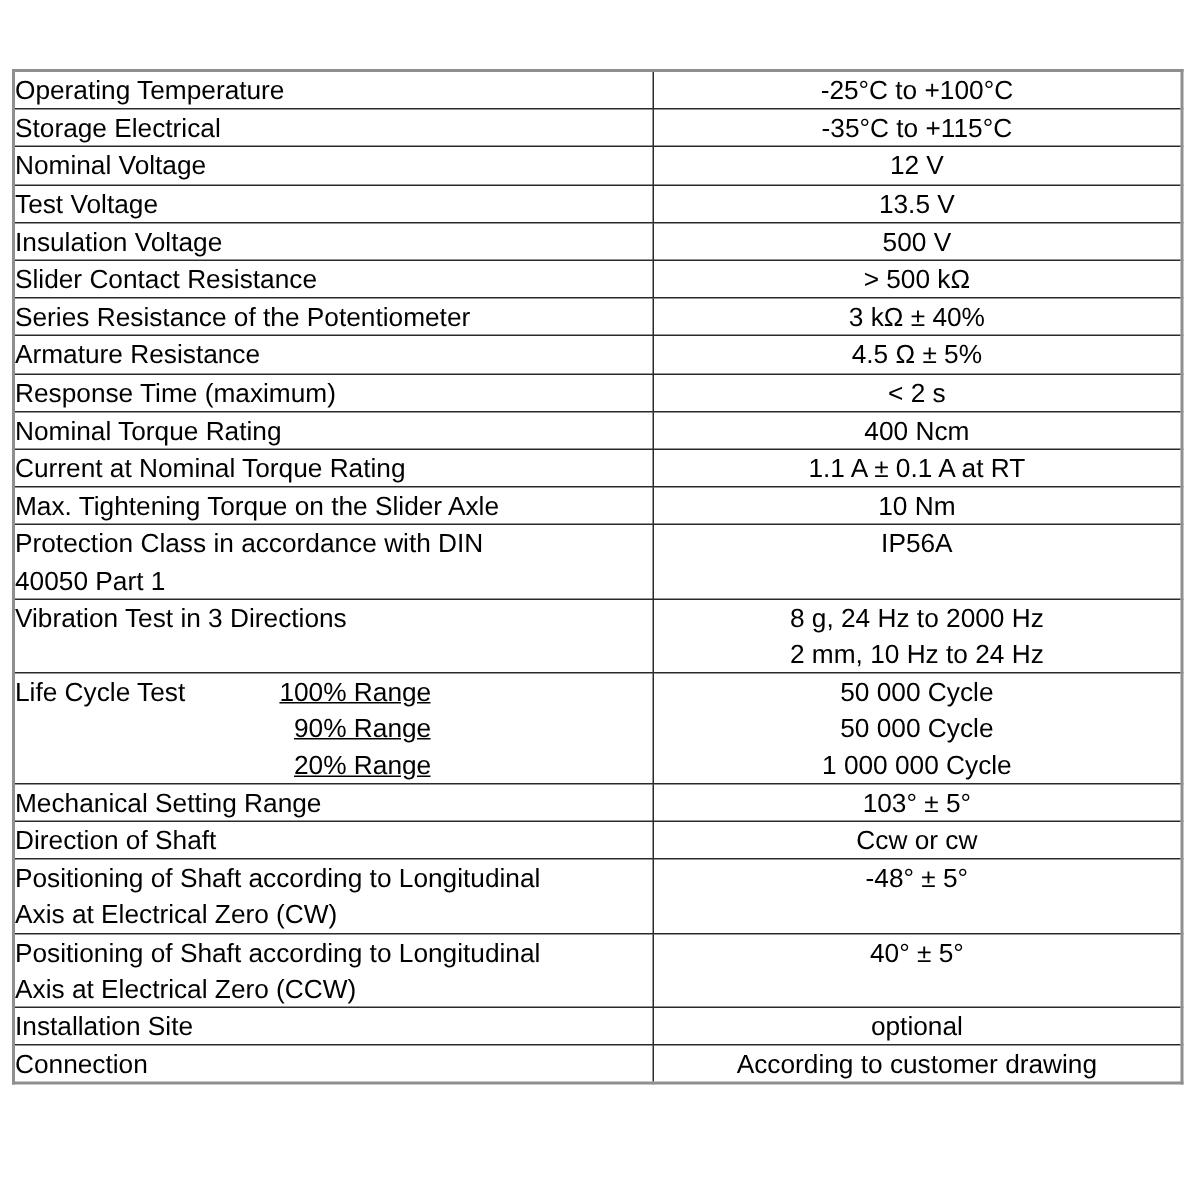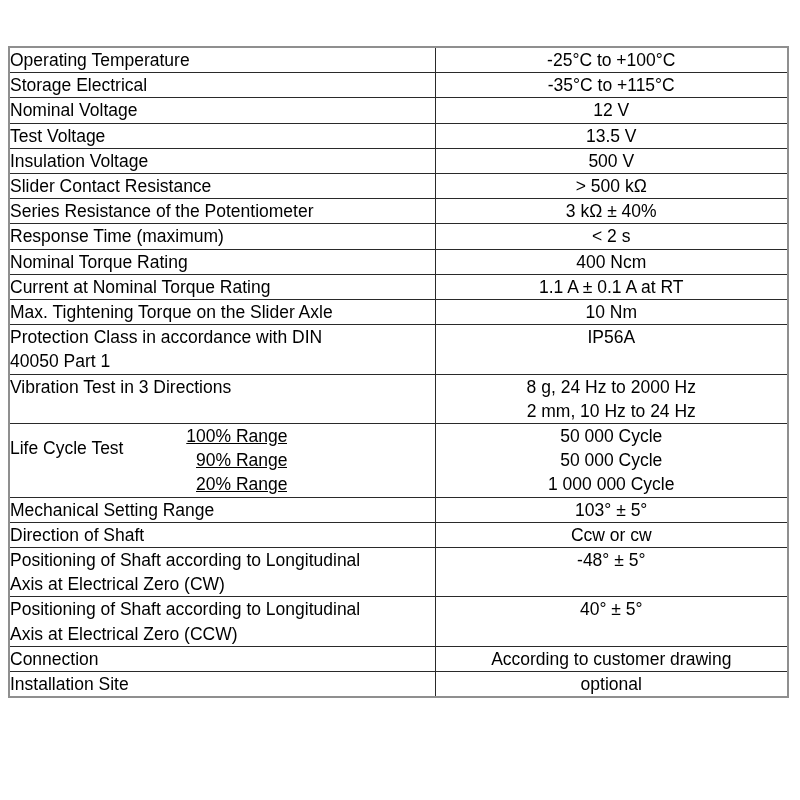--- a/index.html
+++ b/index.html
@@ -35,21 +35,21 @@
   td.c-label {
     padding-left: 6px;
     padding-right: 4px;
     text-align: left;
   }
   td.c-label div { white-space: nowrap; overflow: hidden; }
   td.c-value {
     text-align: center;
   }
   .lc-wrap { display: flex; }
-  .lc-label { white-space: nowrap; margin-top: 12px; }
+  .lc-label { white-space: nowrap; }
   .lc-ranges {
     margin-left: 38px;
     width: 126px;
     text-align: right;
   }
   .lc-ranges div { white-space: nowrap; text-decoration: underline; }
 </style>
 </head>
 <body>
 
@@ -111,20 +111,28 @@
         <tr>
           <td class="c-label">
             <div>Series Resistance of the Potentiometer</div>
           </td>
           <td class="c-value">
             <div>3 kΩ ± 40%</div>
           </td>
         </tr>
         <tr>
           <td class="c-label">
+            <div>Armature Resistance</div>
+          </td>
+          <td class="c-value">
+            <div>4.5 Ω ± 5%</div>
+          </td>
+        </tr>
+        <tr>
+          <td class="c-label">
             <div>Response Time (maximum)</div>
           </td>
           <td class="c-value">
             <div>&lt; 2 s</div>
           </td>
         </tr>
         <tr>
           <td class="c-label">
             <div>Nominal Torque Rating</div>
           </td>
@@ -212,29 +220,29 @@
           <td class="c-label">
             <div>Positioning of Shaft according to Longitudinal</div>
             <div>Axis at Electrical Zero (CCW)</div>
           </td>
           <td class="c-value">
             <div>40° ± 5°</div>
           </td>
         </tr>
         <tr>
           <td class="c-label">
+            <div>Installation Site</div>
+          </td>
+          <td class="c-value">
+            <div>optional</div>
+          </td>
+        </tr>
+        <tr>
+          <td class="c-label">
             <div>Connection</div>
           </td>
           <td class="c-value">
             <div>According to customer drawing</div>
-          </td>
-        </tr>
-        <tr>
-          <td class="c-label">
-            <div>Installation Site</div>
-          </td>
-          <td class="c-value">
-            <div>optional</div>
           </td>
         </tr>
       </tbody>
   </table>
 </div>
 
 </body></html>

